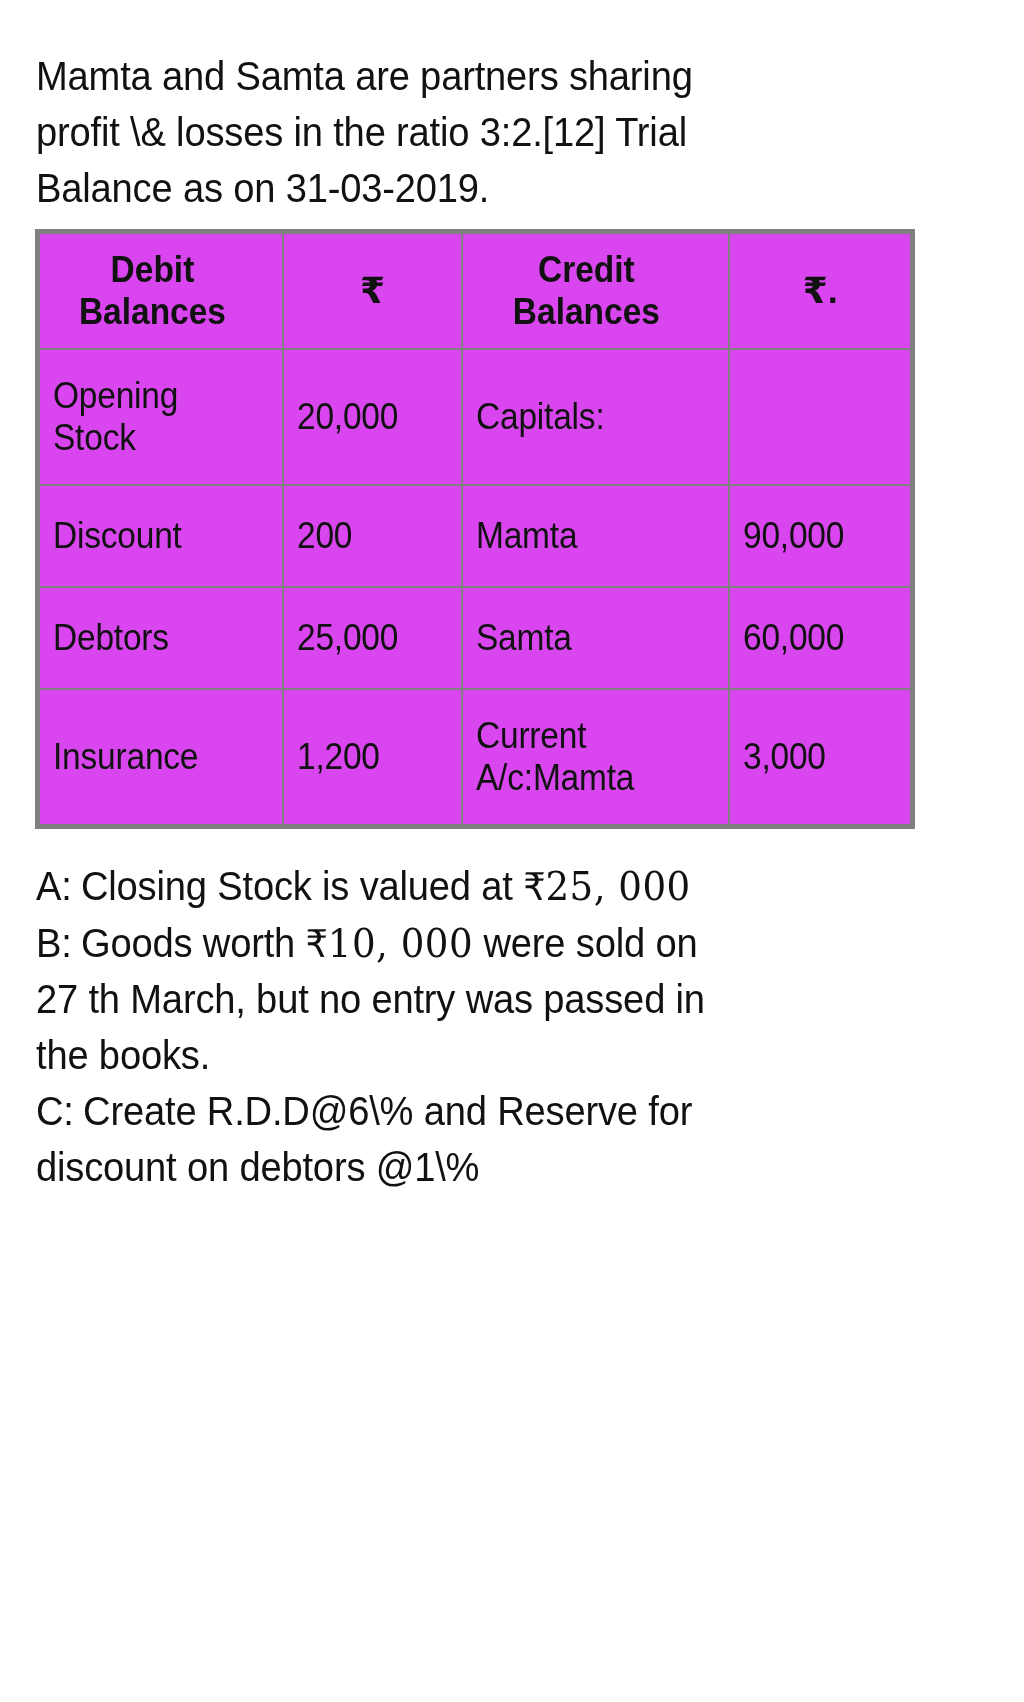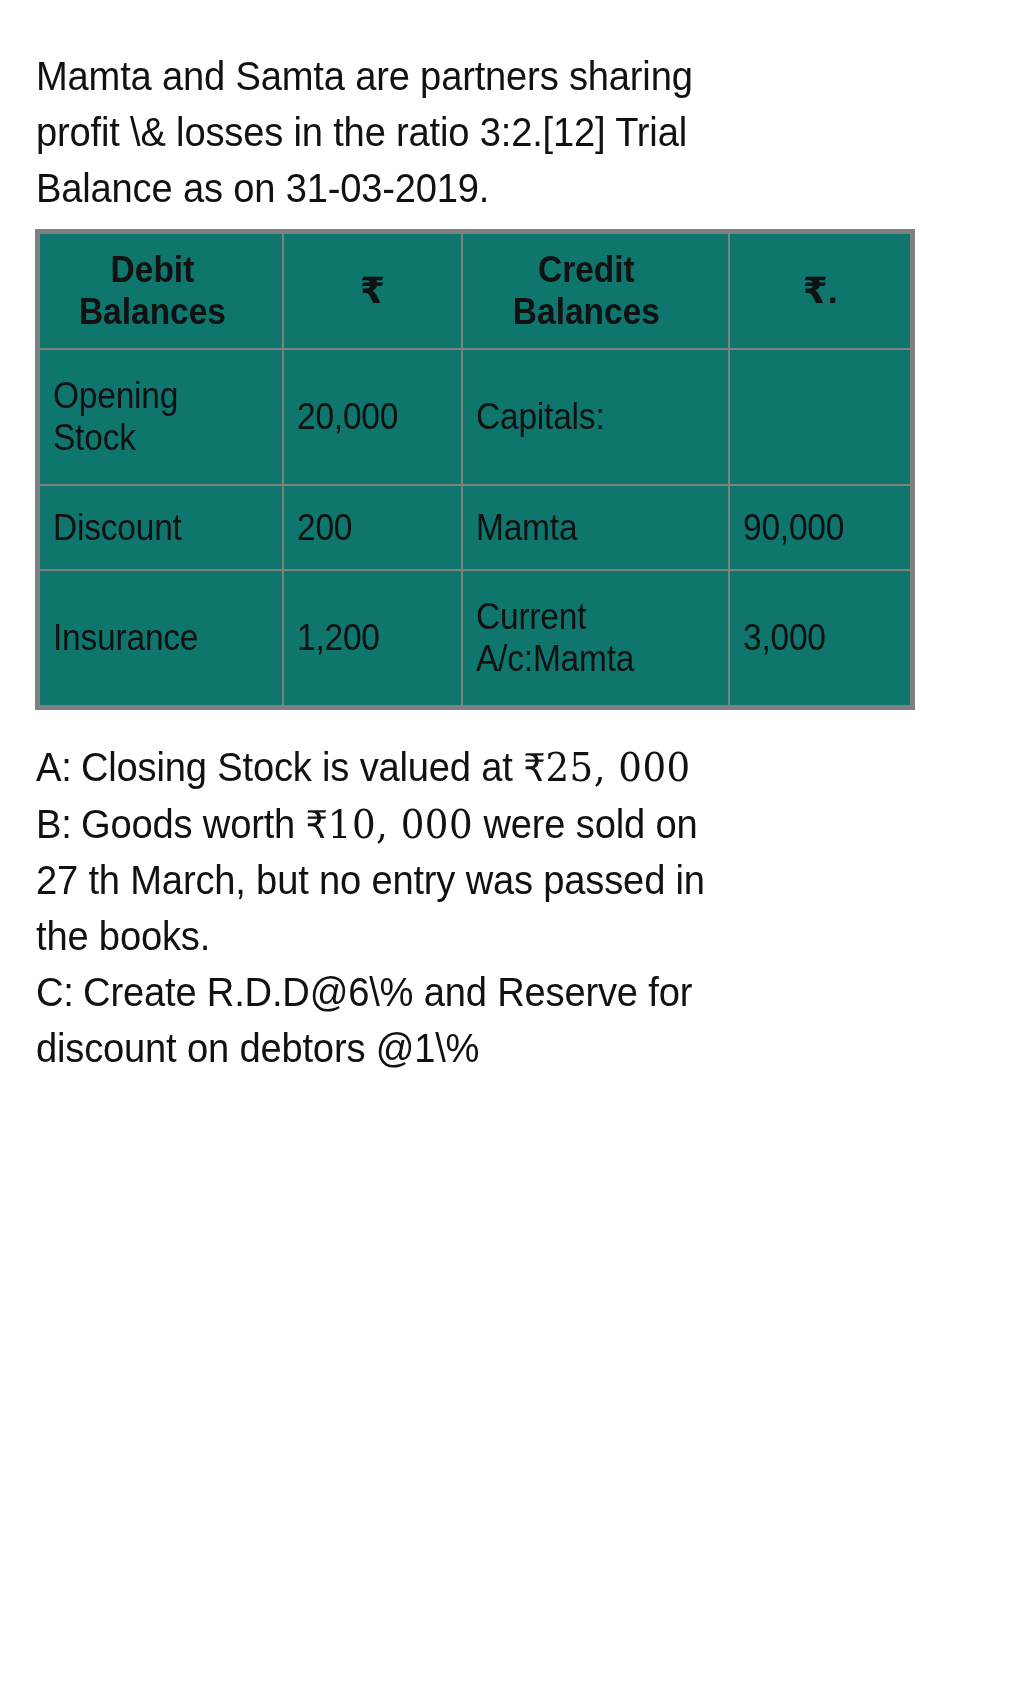--- a/index.html
+++ b/index.html
@@ -31,21 +31,21 @@
     letter-spacing: -0.2px;
     margin: 0 0 16px 0;
     max-width: 900px;
   }
   .intro .ln { display: block; }
 
   table.tb {
     border-collapse: collapse;
     width: 874px;
     margin: 0 0 0 2px;
-    background: #0f766e;
+    background: #d946ef;
     outline: 3px solid #808080;
     outline-offset: 0px;
   }
   table.tb td, table.tb th {
     border: 2px solid #808080;
     padding: 10px 14px;
     font-size: 36px;
     line-height: 1.17;
     vertical-align: middle;
     text-align: left;
@@ -56,21 +56,21 @@
     font-weight: bold;
     text-align: center;
     letter-spacing: 0px;
   }
   .col-a { width: 246px; }
   .col-b { width: 172px; }
   .col-c { width: 276px; }
   .col-d { width: 176px; }
   .hdr-tall { height: 116px; }
   .r-tall { height: 136px; }
-  .r-short { height: 85px; }
+  .r-short { height: 102px; }
 
   .rupee-hdr { font-size: 38px; }
 
   .notes {
     margin-top: 32px;
     font-size: 41px;
     line-height: 1.37;
     letter-spacing: -0.2px;
     max-width: 920px;
   }
@@ -113,20 +113,26 @@
         <td class="cond">20,000</td>
         <td class="cond">Capitals:</td>
         <td class="cond"></td>
       </tr>
       <tr class="r-short">
         <td class="cond">Discount</td>
         <td class="cond">200</td>
         <td class="cond">Mamta</td>
         <td class="cond">90,000</td>
       </tr>
+      <tr class="r-short">
+        <td class="cond">Debtors</td>
+        <td class="cond">25,000</td>
+        <td class="cond">Samta</td>
+        <td class="cond">60,000</td>
+      </tr>
       <tr class="r-tall">
         <td class="cond">Insurance</td>
         <td class="cond">1,200</td>
         <td class="cond">Current A/c:Mamta</td>
         <td class="cond">3,000</td>
       </tr>
     </tbody>
   </table>
 
   <div class="notes">

